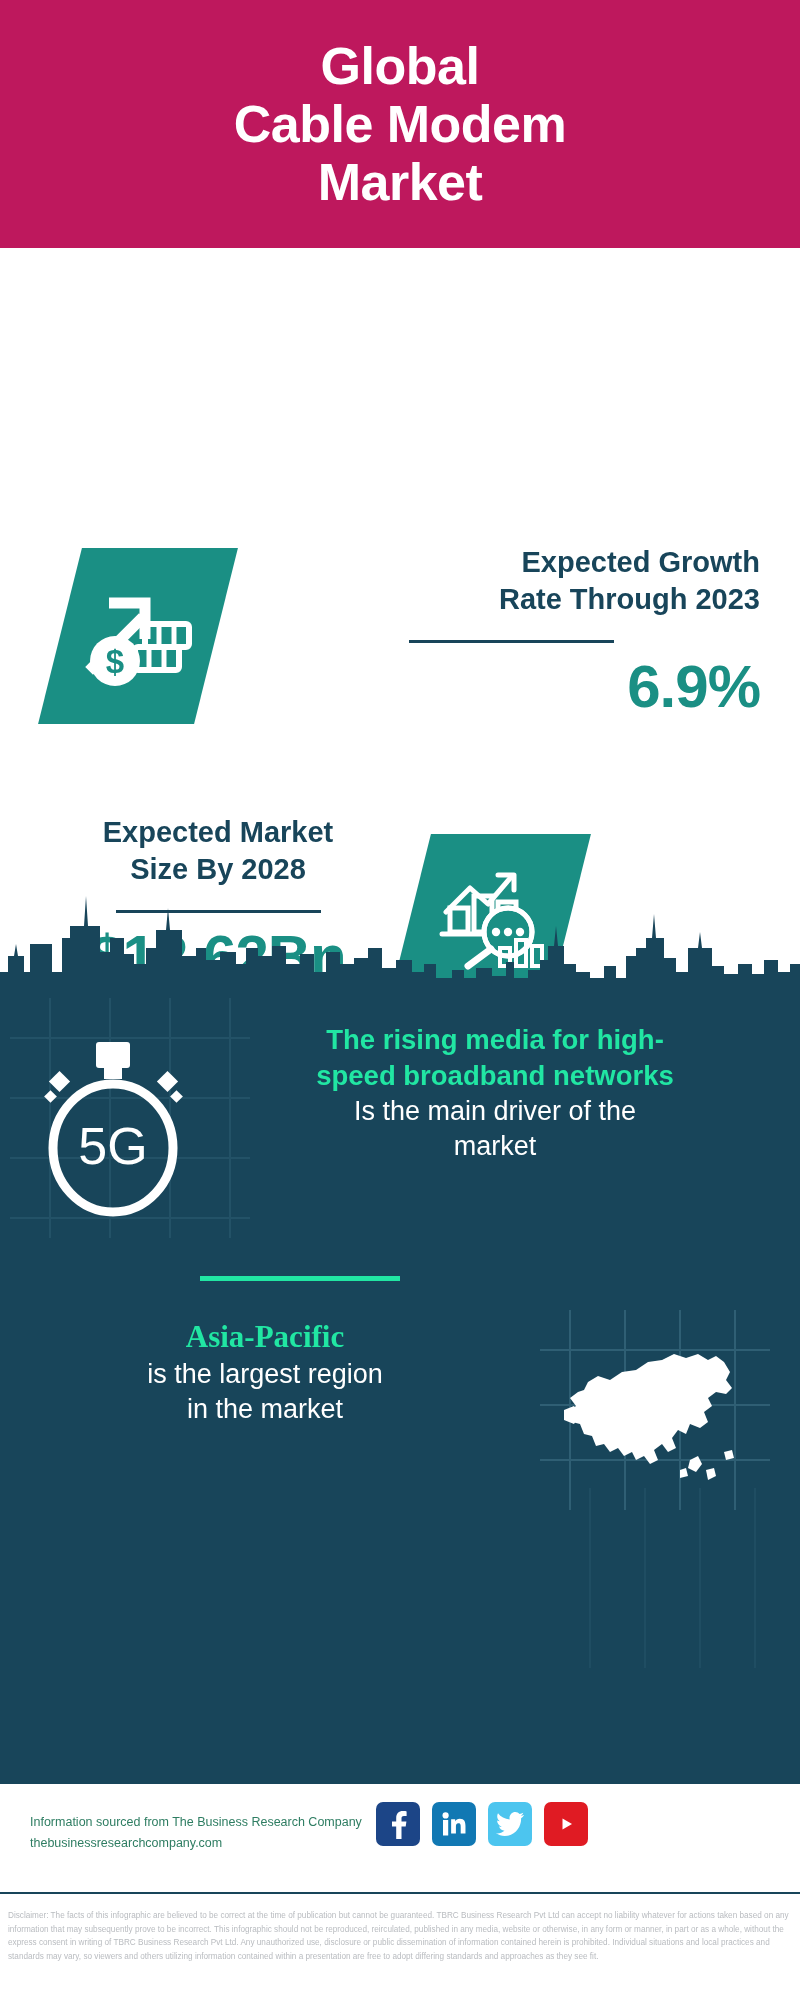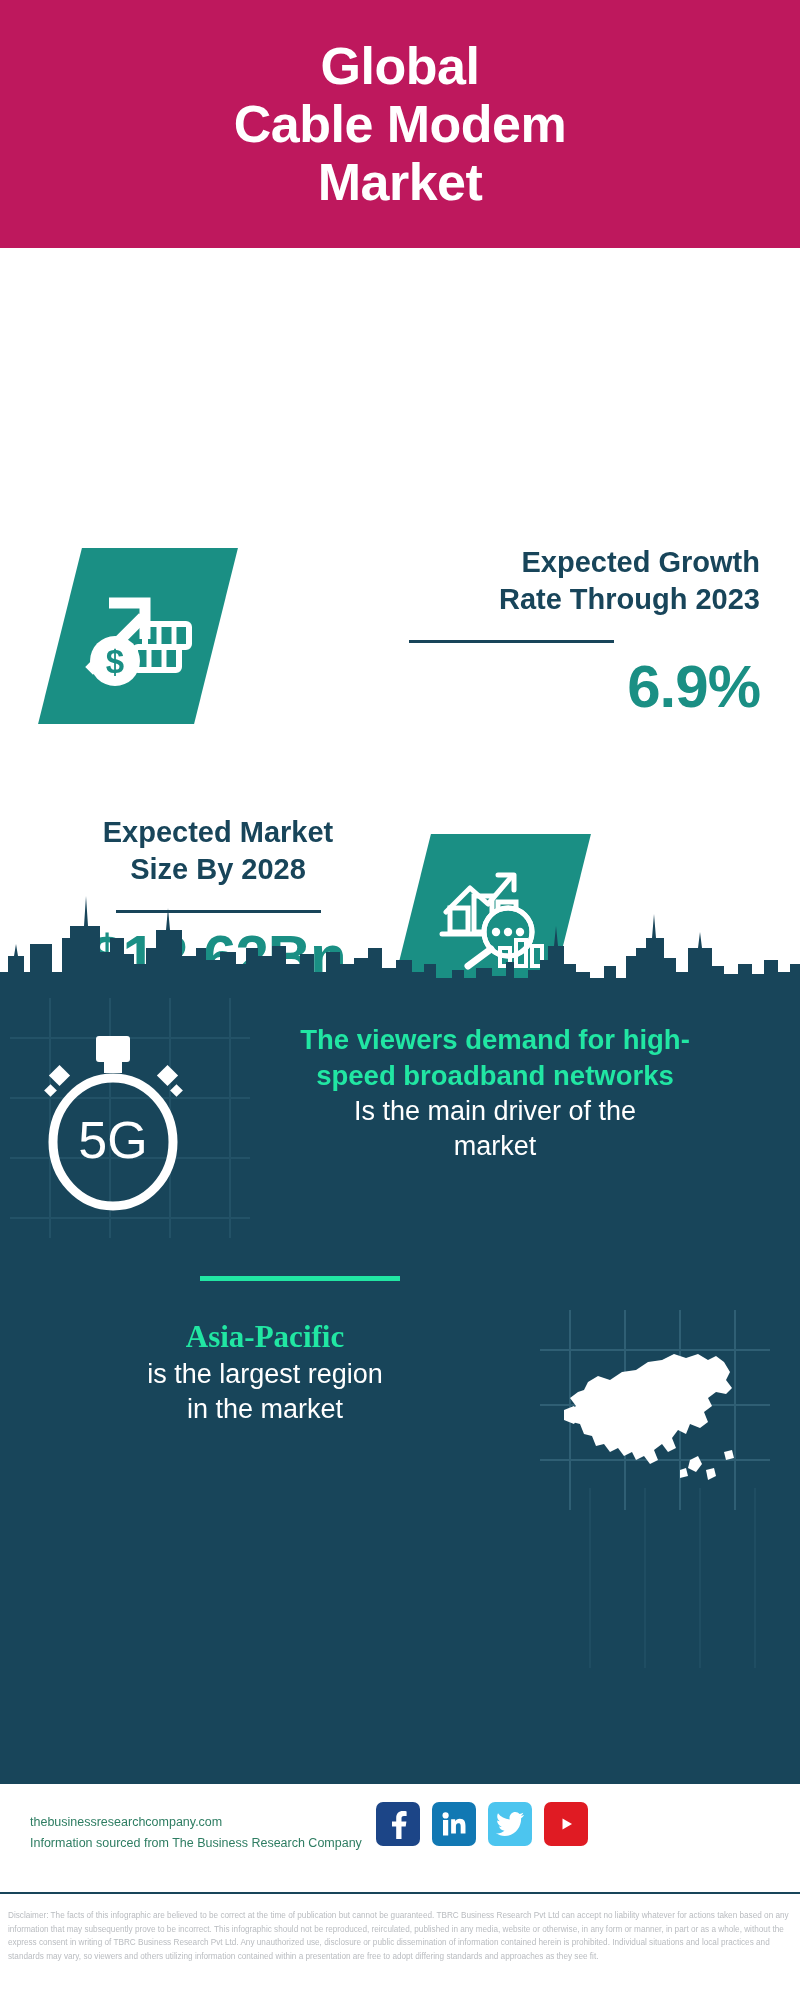--- a/index.html
+++ b/index.html
@@ -70,21 +70,21 @@
     overflow:hidden;
   }
 
   
   .grid-deco{position:absolute;opacity:.35;}
 
   
   .row-5g{
     position:absolute;left:0;top:38px;width:800px;height:200px;
   }
-  .icon5g{position:absolute;left:20px;top:4px;width:180px;height:185px;}
+  .icon5g{position:absolute;left:20px;top:10px;width:180px;height:185px;}
   .txt5g{
     position:absolute;left:200px;top:-4px;width:590px;text-align:center;
   }
   .accent-line{
     color:#21e6a3;font-size:27.5px;font-weight:700;line-height:1.3;margin:0;
   }
   .plain-line{
     color:#ffffff;font-size:27px;font-weight:400;line-height:1.32;margin:0;
   }
 
@@ -252,21 +252,21 @@
             <rect x="140" y="38" width="15" height="15" transform="rotate(45 147.5 45.5)" fill="#fff"></rect>
             <rect x="152" y="56" width="9" height="9" transform="rotate(45 156.5 60.5)" fill="#fff"></rect>
 
             <ellipse cx="93" cy="112" rx="60" ry="64" stroke="#fff" stroke-width="9" fill="none"></ellipse>
             <text x="93" y="128" font-family="Liberation Sans, sans-serif" font-size="52" font-weight="400" fill="#fff" text-anchor="middle">5G</text>
           </svg>
         </div>
 
         <div class="txt5g">
           <p class="accent-line">
-            <span>The viewers demand for high-</span><br>
+            <span>The rising media for high-</span><br>
             <span>speed broadband networks</span>
           </p>
           <p class="plain-line">
             <span>Is the main driver of the</span><br>
             <span>market</span>
           </p>
         </div>
       </div>
 
       <hr class="mid-rule">
@@ -315,22 +315,22 @@
           <line x1="140" y1="0" x2="140" y2="180"></line>
           <line x1="195" y1="0" x2="195" y2="180"></line>
         </g>
       </svg>
 
     </div>
   </div>
 
   <div class="footer">
     <div class="src-text">
+      <div>Information sourced from The Business Research Company</div>
       <div>thebusinessresearchcompany.com</div>
-      <div>Information sourced from The Business Research Company</div>
     </div>
 
     <div class="socials">
       <a class="soc" style="background:#1c4587;">
         <svg width="26" height="30" viewBox="0 0 26 30">
           <path fill="#fff" d="M16.5 30V17.5h4.2l.7-5h-4.9V9.3c0-1.4.4-2.4 2.5-2.4h2.6V2.4C21.2 2.3 19.6 2.1 17.8 2.1c-3.9 0-6.6 2.4-6.6 6.8v3.6H7v5h4.2V30h5.3z"></path>
         </svg>
       </a>
       <a class="soc" style="background:#1178b3;">
         <svg width="28" height="28" viewBox="0 0 28 28">

